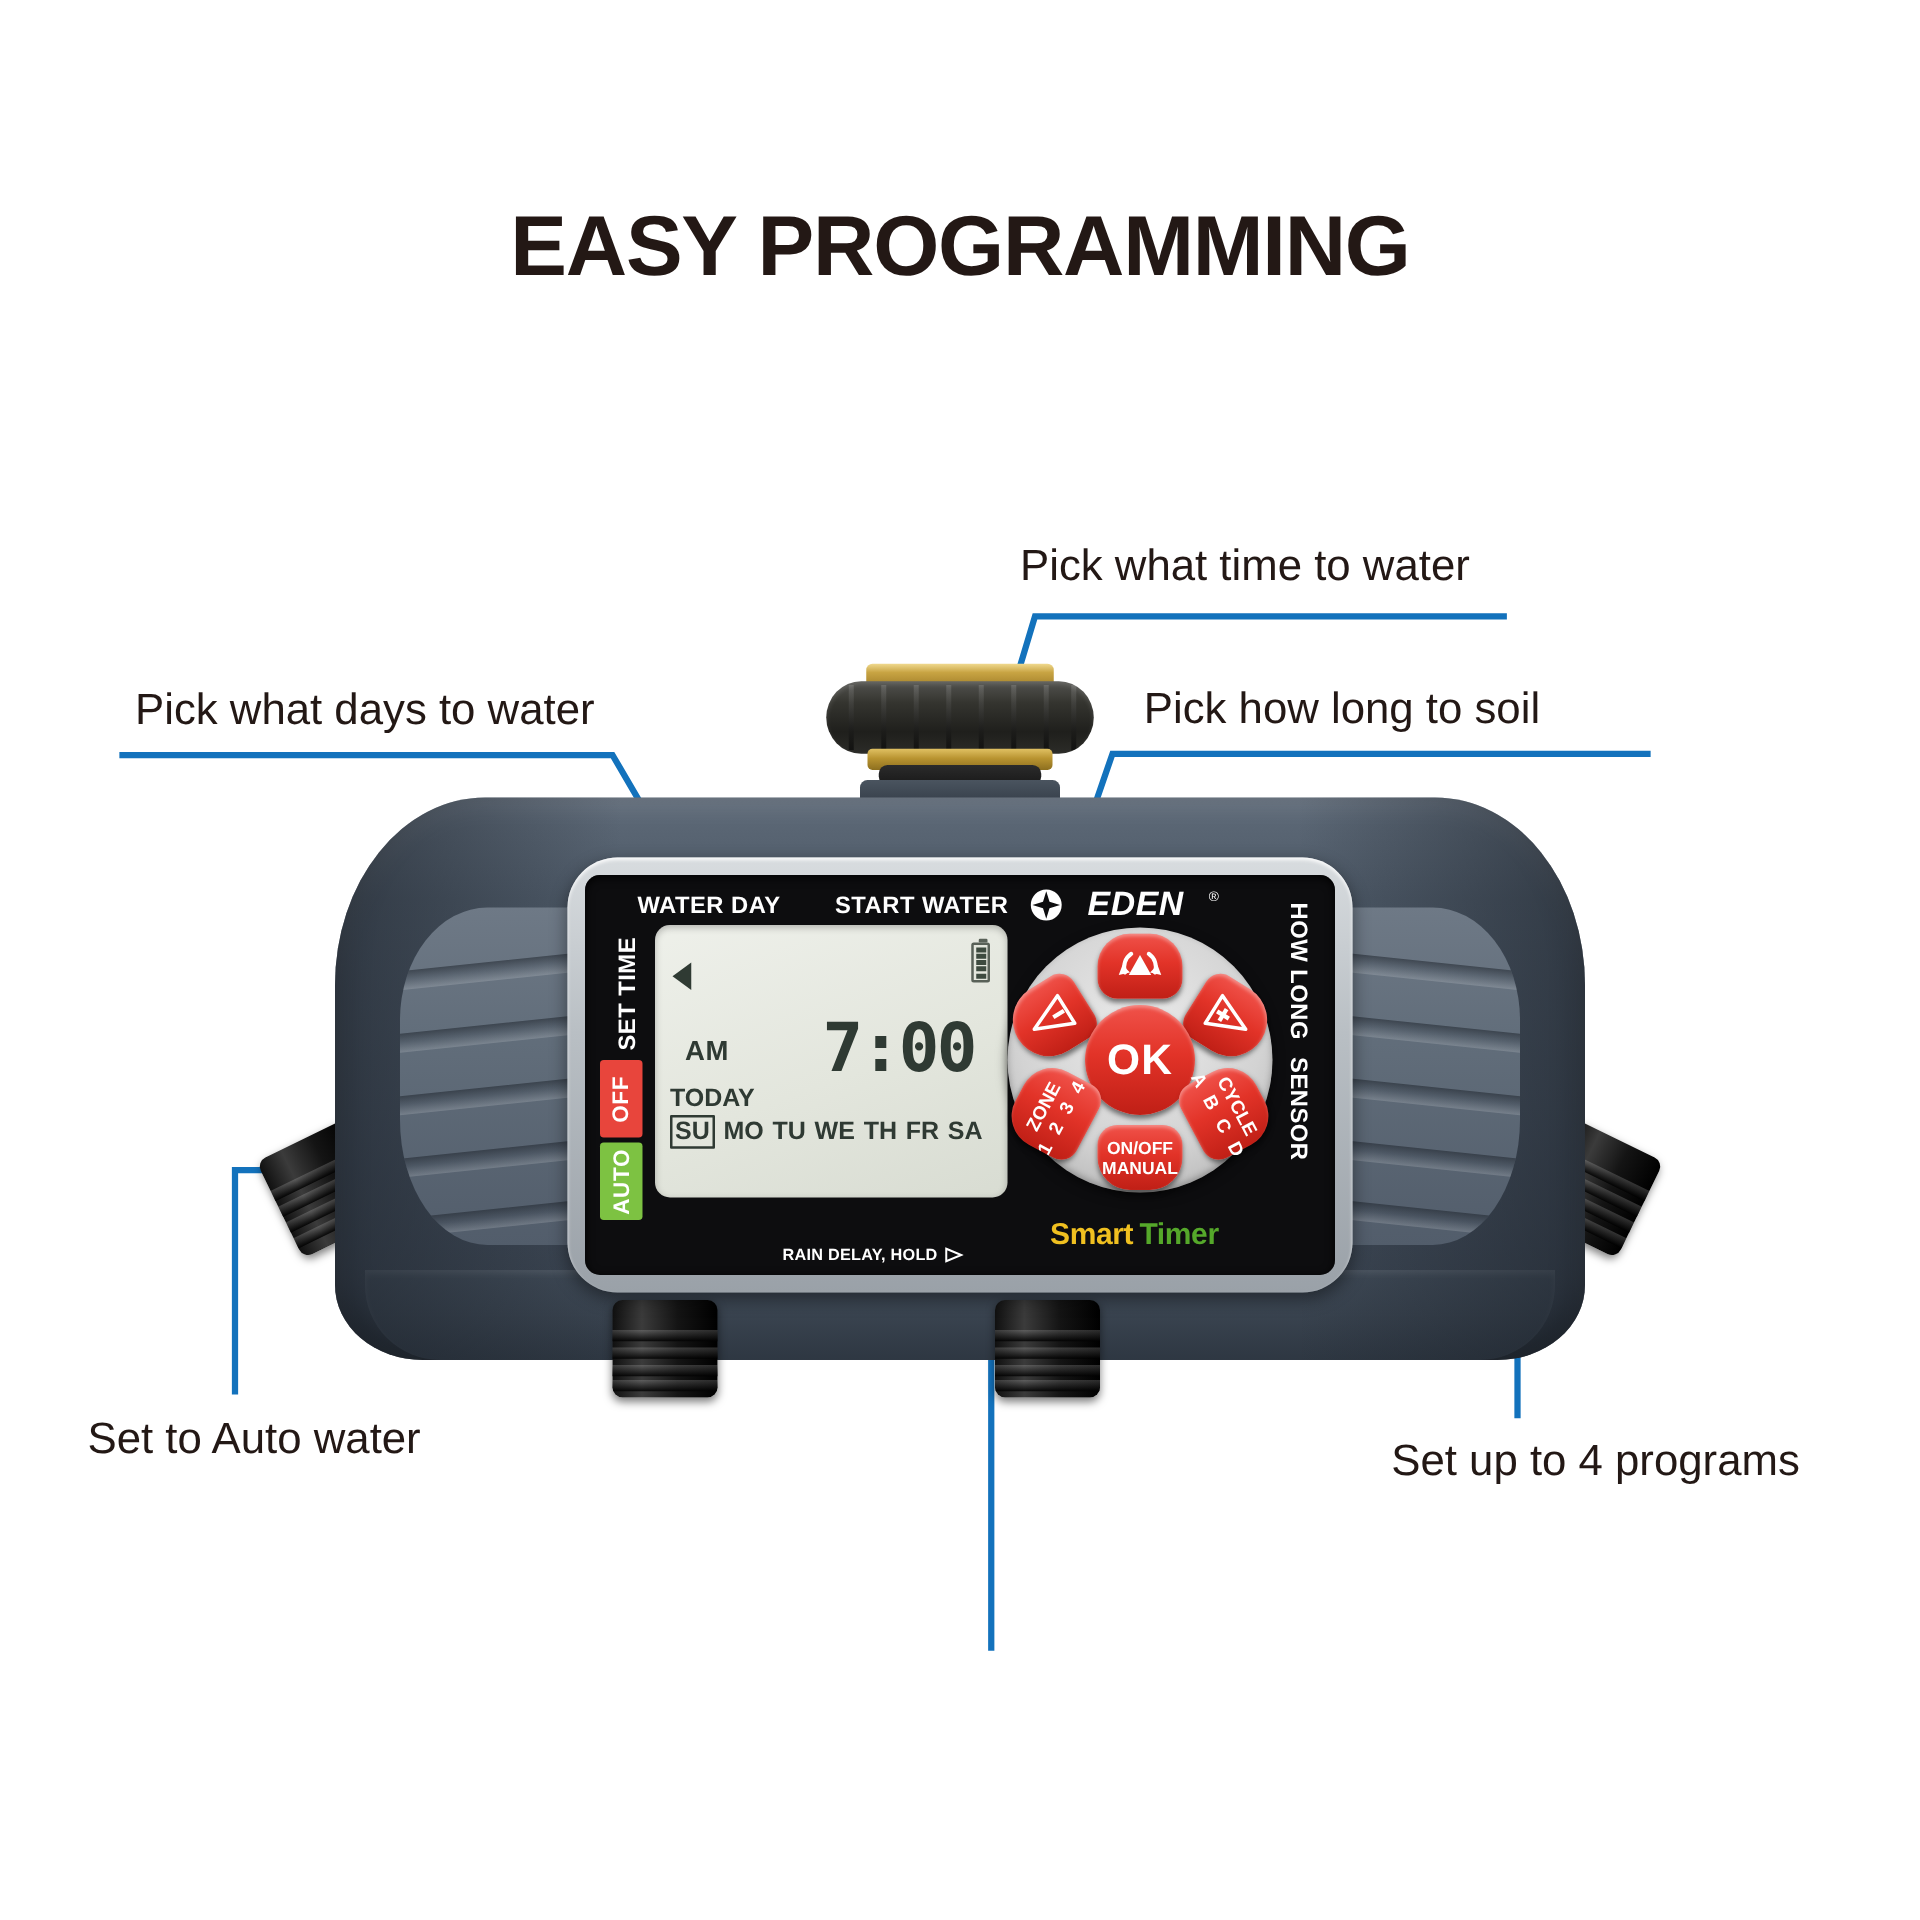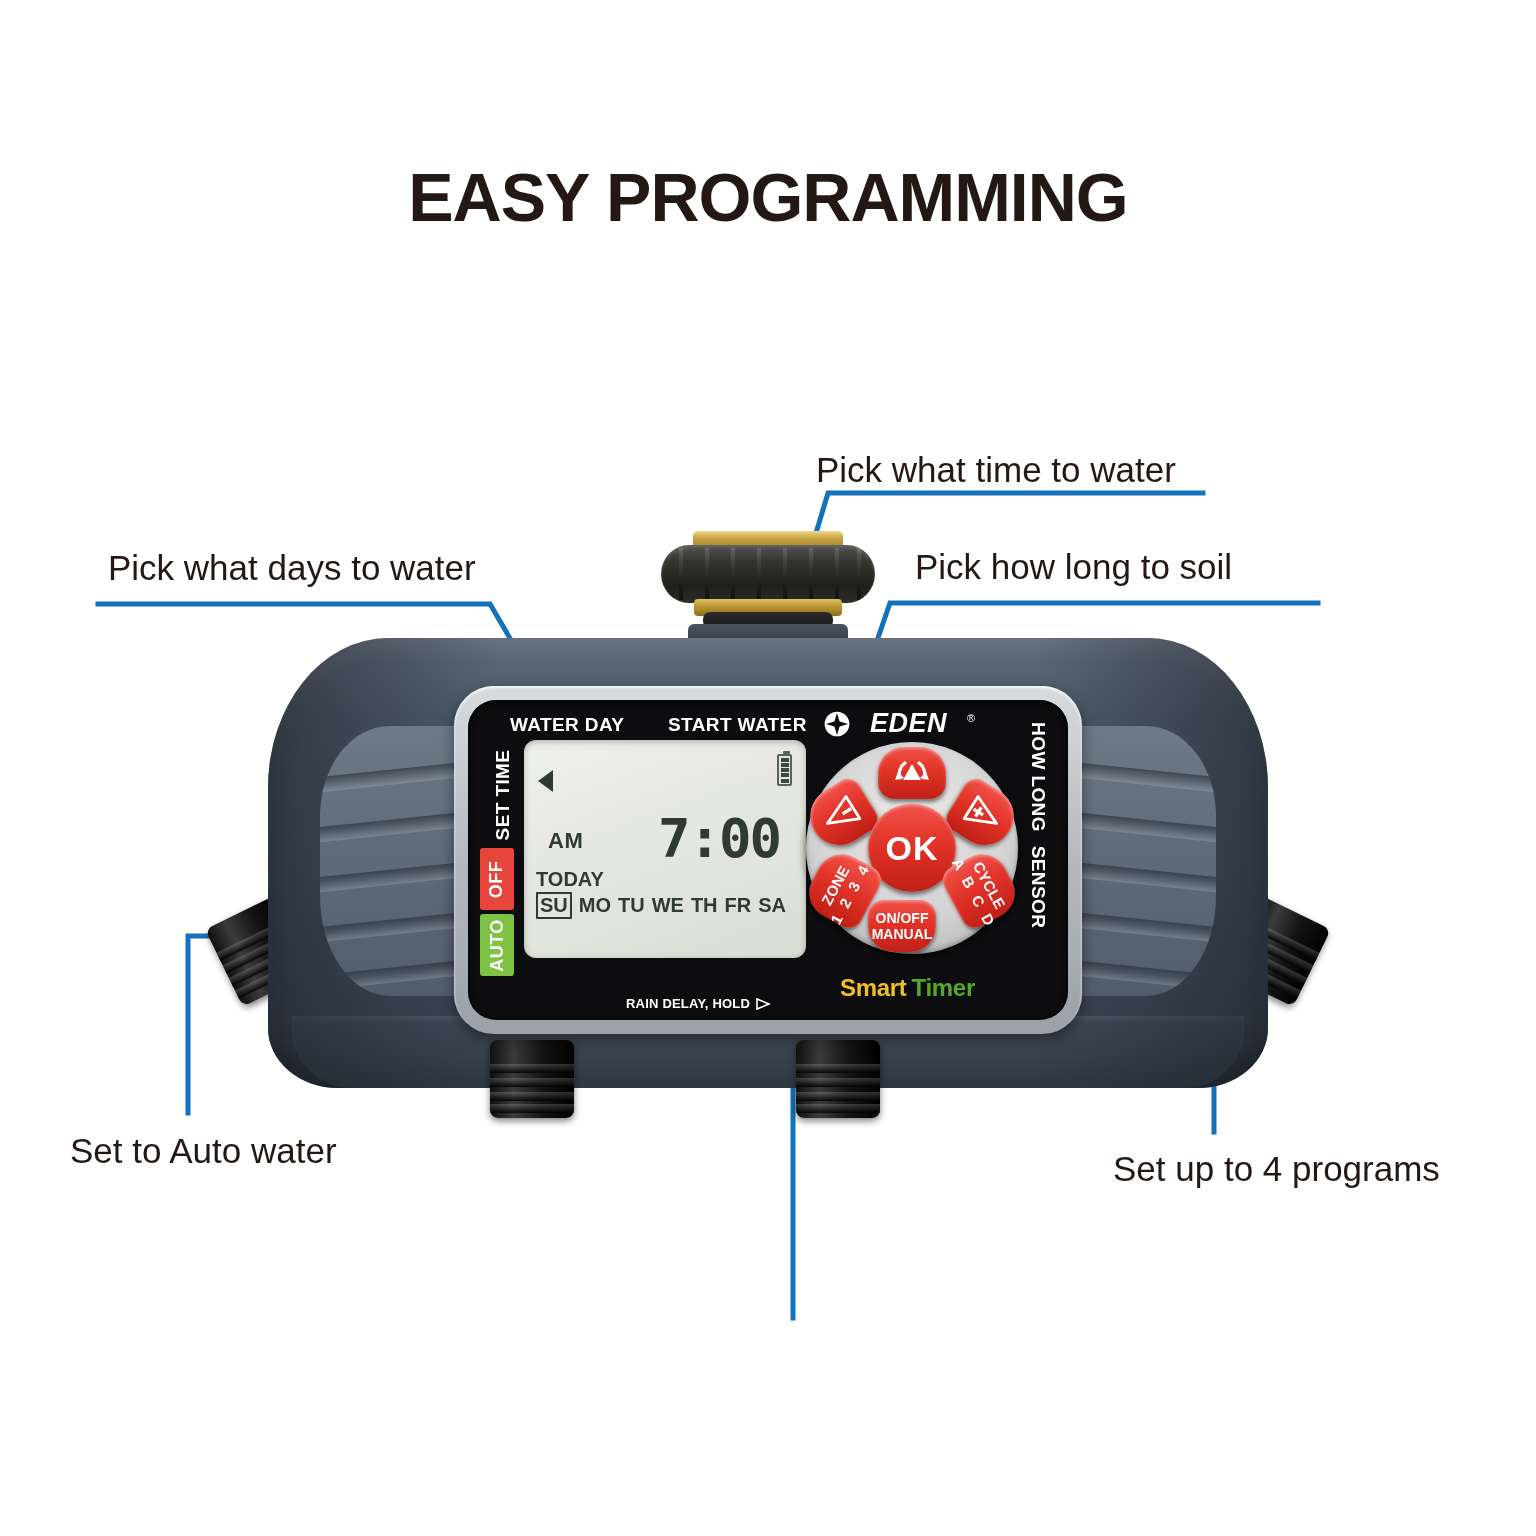--- a/index.html
+++ b/index.html
@@ -110,21 +110,21 @@
     width: 628px; height: 348px;
     background: linear-gradient(180deg,#d8dcdf 0%, #b9bfc4 40%, #9aa1a8 100%);
     border-radius: 40px;
     box-shadow: 0 5px 14px rgba(0,0,0,.42), inset 0 2px 3px rgba(255,255,255,.85);
     padding: 14px;
   }
   .face {
     position: relative;
     width: 100%; height: 100%;
     background: #0d0d0f;
-    border-radius: 28px;
+    border-radius: 12px;
     box-shadow: inset 0 2px 8px rgba(0,0,0,.9);
     overflow: hidden;
     text-decoration: underline;
   }
 
   
   .face-label {
     position: absolute;
     color: #ffffff;
     font-weight: 700;
@@ -311,21 +311,21 @@
     left: 6px; bottom: 32px; width: 62px; height: 66px;
     border-radius: 26px 14px 14px 26px;
     transform: rotate(28deg);
   }
   .key-cycle {
     right: 6px; bottom: 32px; width: 62px; height: 66px;
     border-radius: 14px 26px 26px 14px;
     transform: rotate(-28deg);
   }
   .key-manual {
-    left: 62px; bottom: 2px; width: 68px; height: 52px;
+    left: 72px; bottom: 2px; width: 68px; height: 52px;
     border-radius: 16px 16px 26px 26px;
     font-size: 14px; line-height: 1.15;
   }
   .key-zone .ktxt   { transform: rotate(-90deg); font-size: 15px; line-height: 1.1; white-space: nowrap; }
   .key-cycle .ktxt  { transform: rotate(90deg);  font-size: 15px; line-height: 1.1; white-space: nowrap; }
   .key-zone .ktxt b, .key-cycle .ktxt b { display: block; font-weight: 700; }
   .key-zone .ktxt i, .key-cycle .ktxt i { display: block; font-style: normal; font-weight: 700; letter-spacing: 3px; }
   .key svg { display: block; }
 
   
@@ -419,21 +419,21 @@
       <circle cx="553" cy="712" r="15"></circle>
       <circle cx="762" cy="713" r="15"></circle>
       <circle cx="818" cy="812" r="15"></circle>
       <circle cx="442" cy="936" r="15"></circle>
       <circle cx="793" cy="962" r="15"></circle>
       <circle cx="1013" cy="925" r="15"></circle>
     </g>
   </svg>
 
   <div class="callout" style="left:108px; top:548px;">Pick what days to water</div>
-  <div class="callout" style="left:816px; top:450px;">Pick what time to water</div>
+  <div class="callout" style="left:816px; top:433px;">Pick what time to water</div>
   <div class="callout" style="left:915px; top:547px;">Pick how long to soil</div>
   <div class="callout" style="left:70px; top:1131px;">Set to Auto water</div>
   <div class="callout" style="left:1113px; top:1149px;">Set up to 4 programs</div>
 
   <div id="device">
 
     <div class="inlet">
       <div class="brass-upper"></div>
       <div class="collar">
         <i style="left:18px"></i>

